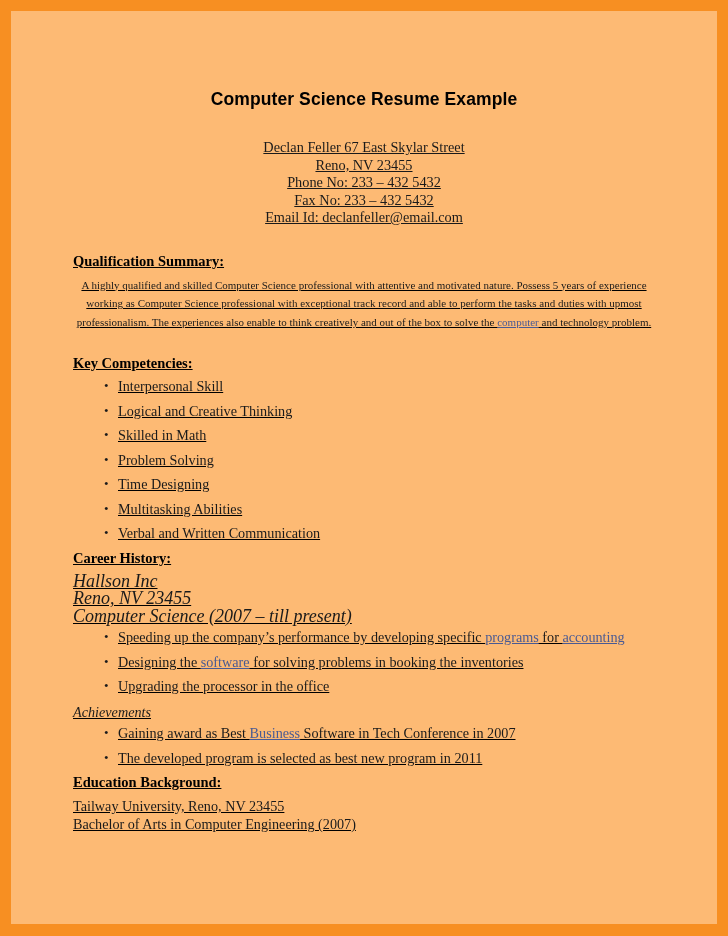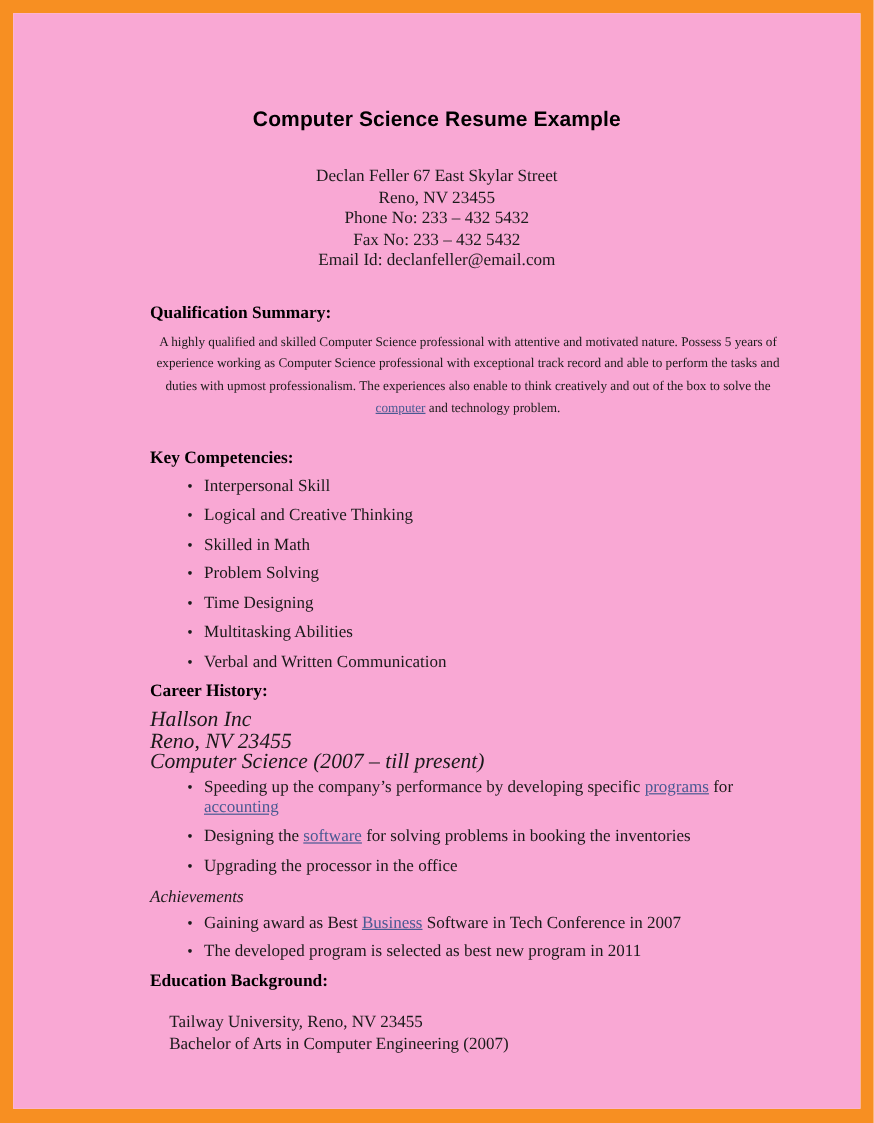--- a/index.html
+++ b/index.html
@@ -25,21 +25,21 @@
     border-left: 11px solid #f78f22;
     border-right: 11px solid #f78f22;
     border-bottom: 12px solid #f78f22;
     background: #fdfeff;
   }
   #page-inner {
     position: relative;
     box-sizing: border-box;
     width: 100%;
     height: 100%;
-    background: #f9a8d4;
+    background: #fdba74;
     overflow: hidden;
   }
 
   
   .sheet {
     position: absolute;
     left: 0;
     top: 0;
     right: 0;
     bottom: 0;
@@ -58,31 +58,33 @@
     letter-spacing: 0.1px;
   }
 
   
   .contact-block {
     text-align: center;
     font-size: 14.3px;
     color: #1a1a1a;
     line-height: 17.5px;
     margin-top: 29px;
+    text-decoration: underline;
   }
   .contact-line {
     display: block;
     white-space: pre;
   }
 
   
   .content {
     margin-top: 26px;
-    padding-left: 114px;
+    padding-left: 62px;
     padding-right: 62px;
+    text-decoration: underline;
   }
   .section-heading {
     font-size: 14.5px;
     font-weight: bold;
     color: #000000;
     margin: 0 0 6px 0;
     line-height: 17px;
   }
   .section-heading.tight-top {
     margin-top: 24px;
@@ -139,21 +141,21 @@
     color: #1a1a1a;
     line-height: 17px;
     margin: 9px 0 2px 0;
   }
 
   
   .edu-block {
     font-size: 14.2px;
     color: #1a1a1a;
     line-height: 18.2px;
-    margin: 16px;
+    margin: 0;
   }
   .edu-line { display: block; }
 </style>
 </head>
 <body>
 
 <div id="page-frame">
   <div id="page-inner">
     <div class="sheet">
 

